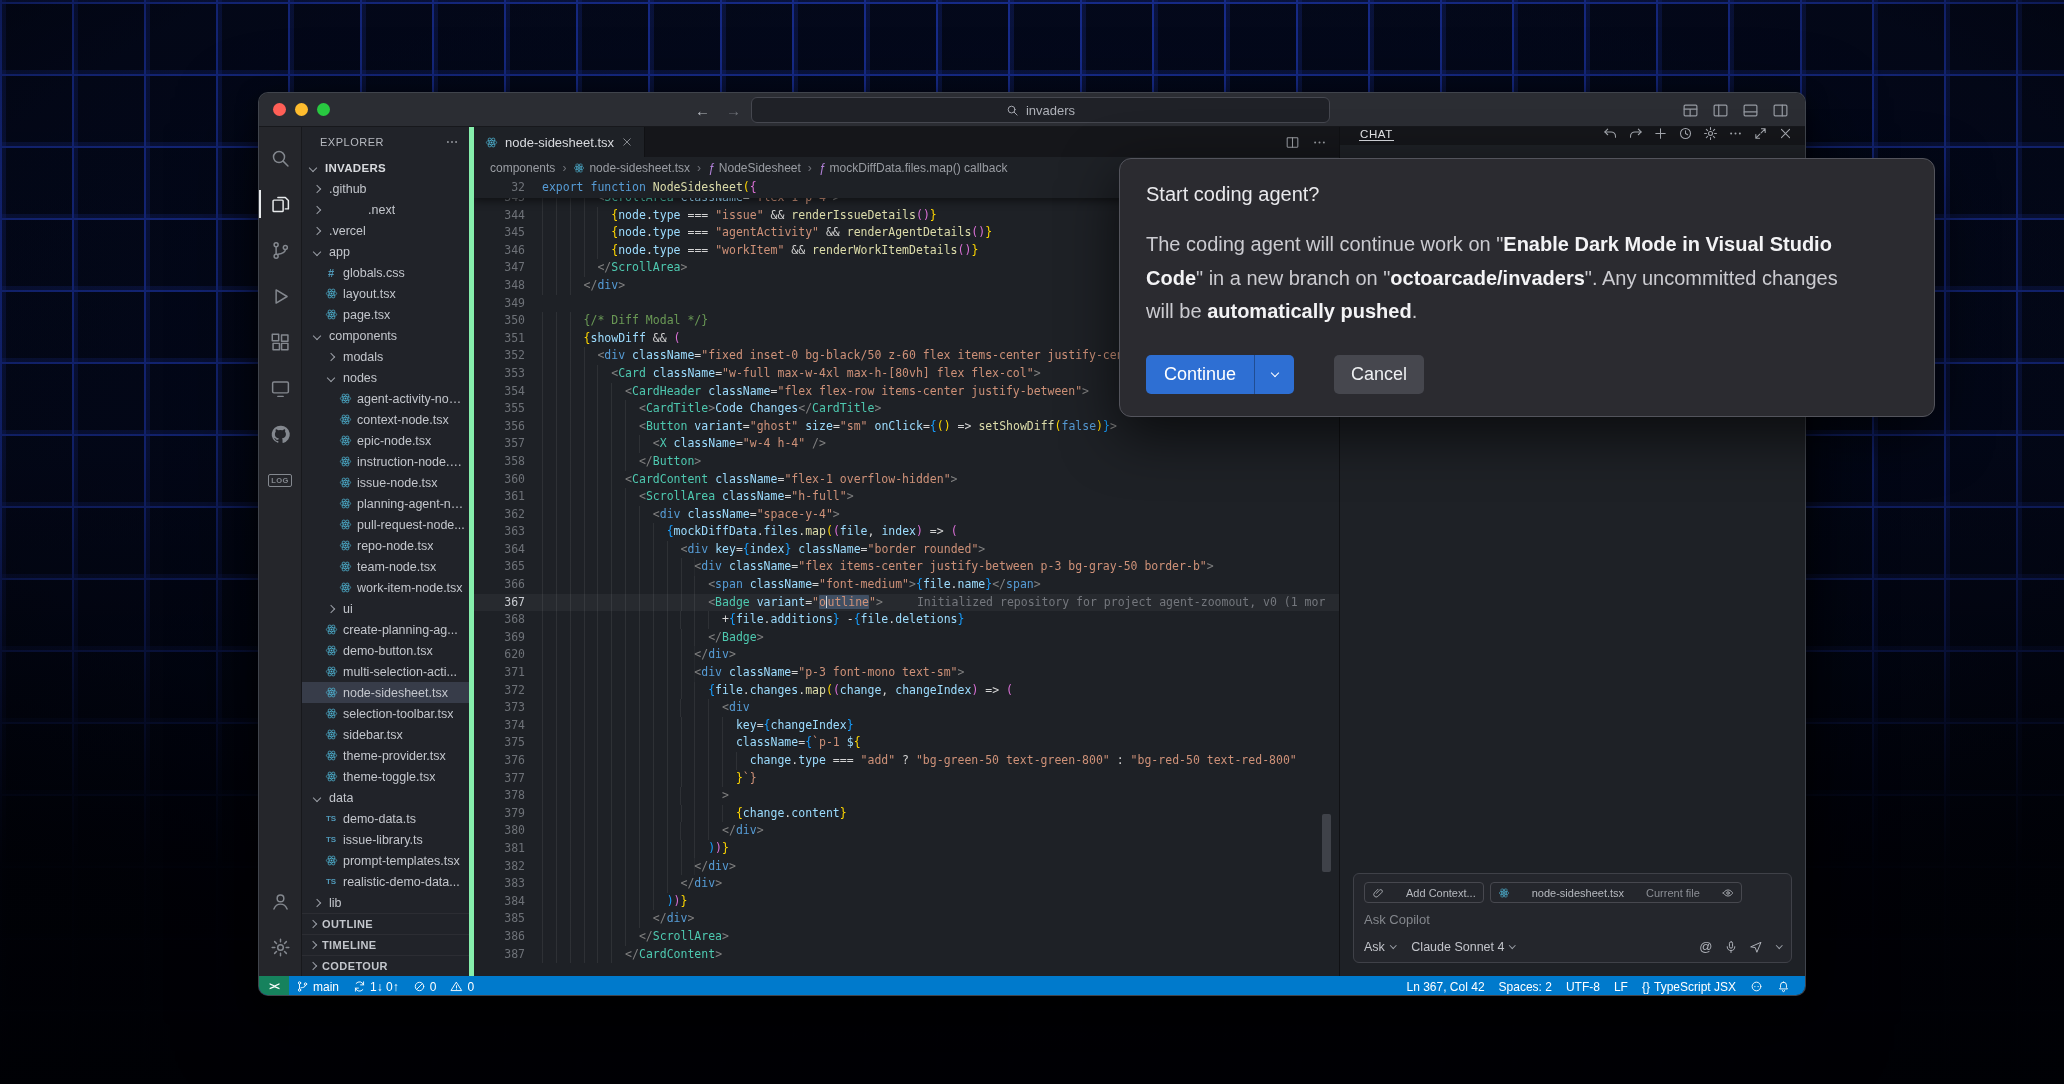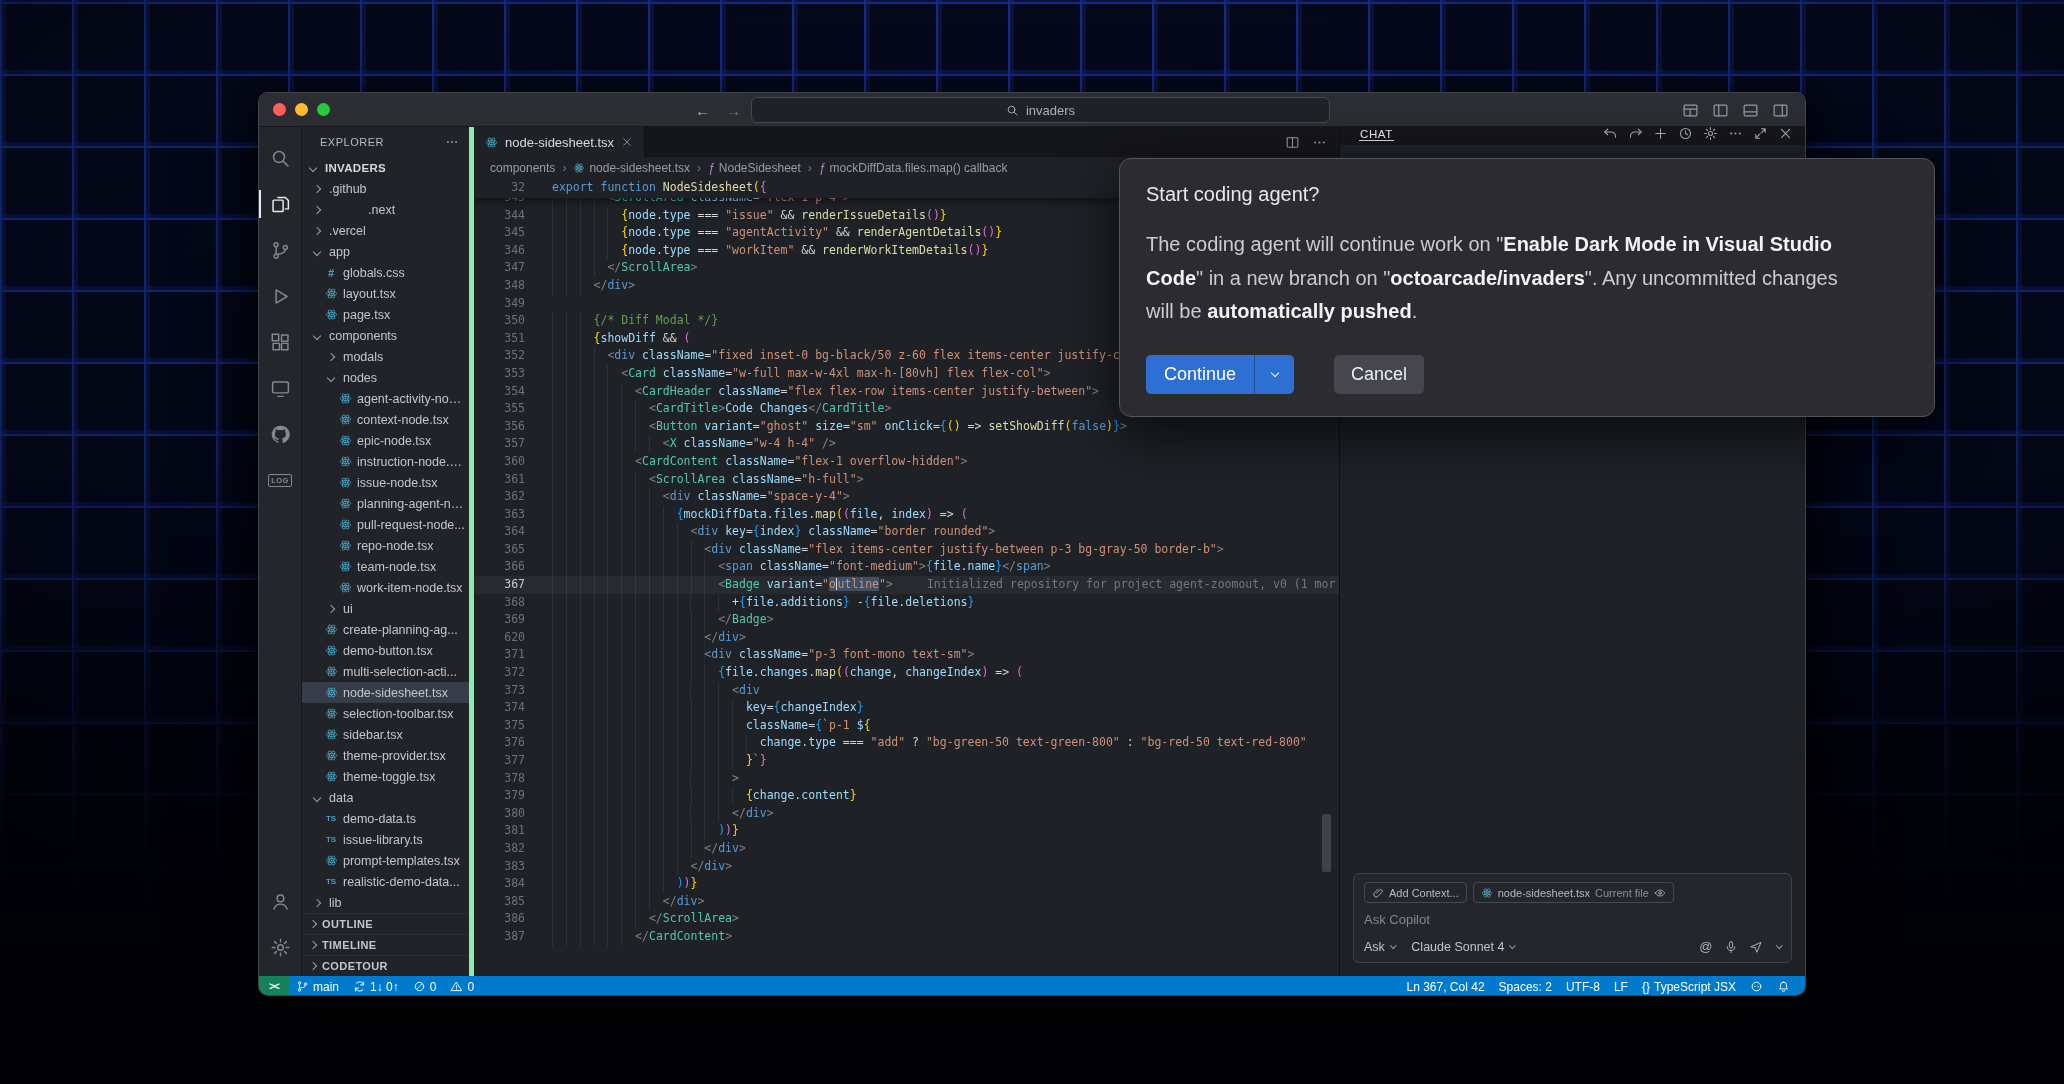--- a/index.html
+++ b/index.html
@@ -65,38 +65,38 @@
   .bc-item{display:flex;align-items:center;gap:4px;cursor:pointer}
   .bc-sep{color:#70737a}
   .bc-ic{display:inline-flex;width:12px;height:12px;align-items:center;justify-content:center}
   .bc-method{color:#b180d7;font-style:italic;font-size:12px;width:auto}
   .code-viewport{flex:1;position:relative;overflow:hidden;font-family:"DejaVu Sans Mono","Liberation Mono",monospace;font-size:11.5px;line-height:17.6px;color:#d4d4d4}
   .code-lines{position:absolute;left:0;right:0;top:11px}
   .cl{display:flex;height:17.6px;white-space:pre}
   .cl.active{background:rgba(255,255,255,.045)}
   .cl.active .ln{color:#c9ccd1}
   .ln{flex:0 0 51px;text-align:right;color:#6e7278;user-select:none}
-  .lc{margin-left:27px;white-space:pre;display:inline-block}
+  .lc{margin-left:17px;white-space:pre;display:inline-block}
   .sticky{position:absolute;top:0;left:0;right:0;height:20px;background:#1e2126;box-shadow:0 3px 8px rgba(0,0,0,.5);display:flex;align-items:center;white-space:pre;z-index:3}
   .t-p{color:#d4d4d4}.t-v{color:#9cdcfe}.t-s{color:#ce9178}.t-c{color:#6a9955}
   .t-k{color:#569cd6}.t-f{color:#dcdcaa}.t-tag{color:#4ec9b0}.t-el{color:#569cd6}.t-ab{color:#808080}
   .ghost{color:#74777d;margin-left:34px}
   .wsel{background:rgba(95,125,165,.45);border-radius:1px}
   .caret{display:inline-block;width:1.5px;height:12px;background:#d7dbe0;vertical-align:-2px}
   .scroll-thumb{position:absolute;right:8px;top:636px;width:9px;height:58px;background:rgba(125,130,140,.35);border-radius:2px}
   
   .chat-col{flex:1;display:flex;flex-direction:column;background:#1e2126}
   .chat-header{height:18px;flex:0 0 auto;background:#15161a;display:flex;align-items:flex-end;padding:0 12px 4px 19px}
   .chat-tab{font-size:11.5px;letter-spacing:.6px;color:#e8e9eb;height:100%;display:flex;align-items:center;border-bottom:1px solid #d8dade;padding:0 1px;cursor:pointer}
   .chat-icons{margin-left:auto;display:flex;gap:10px;color:#a6a9b0}
   .chat-icons .icon{width:15px;height:15px;cursor:pointer}
   .chat-body{flex:1;position:relative}
   .chat-input{position:absolute;left:13px;right:13px;bottom:13px;height:90px;background:#24262c;border:1px solid #3f4148;border-radius:6px;padding:8px 10px;display:flex;flex-direction:column}
   .chip-row{display:flex;gap:6px}
-  .chip{height:21px;display:flex;align-items:center;gap:5px;border:1px solid #47484f;border-radius:4px;padding:0 7px;font-size:11px;color:#b6b9bf;cursor:pointer;white-space:nowrap}
+  .chip{height:21px;display:flex;align-items:center;gap:22px;border:1px solid #47484f;border-radius:4px;padding:0 7px;font-size:11px;color:#b6b9bf;cursor:pointer;white-space:nowrap}
   .chip .icon{width:12px;height:12px}
   .chip .note{color:#8b8e95}
   .ci-placeholder{margin-top:9px;font-size:13px;color:#84878d;cursor:text}
   .input-bottom{margin-top:auto;display:flex;align-items:center;gap:16px;font-size:12.5px;color:#c2c4ca}
   .ib-sel{display:flex;align-items:center;gap:3px;cursor:pointer}
   .ib-right{margin-left:auto;display:flex;gap:11px;align-items:center;color:#aeb1b8}
   .ib-right .icon{width:14px;height:14px;cursor:pointer}
   .at{font-size:13px;cursor:pointer}
   
   .statusbar{height:21px;flex:0 0 auto;background:var(--c-statusbar,#007acc);display:flex;align-items:center;color:#fff;font-size:12px}
@@ -721,20 +721,21 @@
             <div class="cl"><span class="ln">348</span><span class="lc" style="background-image:repeating-linear-gradient(90deg, rgba(255,255,255,.07) 0 1px, transparent 1px 13.85px);background-size:41.6px 100%;background-repeat:no-repeat"><span class="t-p">      </span><span class="t-ab">&lt;/</span><span class="t-el">div</span><span class="t-ab">&gt;</span></span></div>
             <div class="cl"><span class="ln">349</span><span class="lc" style="background-image:repeating-linear-gradient(90deg, rgba(255,255,255,.07) 0 1px, transparent 1px 13.85px);background-size:0.0px 100%;background-repeat:no-repeat"></span></div>
             <div class="cl"><span class="ln">350</span><span class="lc" style="background-image:repeating-linear-gradient(90deg, rgba(255,255,255,.07) 0 1px, transparent 1px 13.85px);background-size:41.6px 100%;background-repeat:no-repeat"><span class="t-p">      </span><span class="t-c">{/* Diff Modal */}</span></span></div>
             <div class="cl"><span class="ln">351</span><span class="lc" style="background-image:repeating-linear-gradient(90deg, rgba(255,255,255,.07) 0 1px, transparent 1px 13.85px);background-size:41.6px 100%;background-repeat:no-repeat"><span class="t-p">      </span><span style="color:#ffd700">{</span><span class="t-v">showDiff</span><span class="t-p"> &amp;&amp; </span><span style="color:#da70d6">(</span></span></div>
             <div class="cl"><span class="ln">352</span><span class="lc" style="background-image:repeating-linear-gradient(90deg, rgba(255,255,255,.07) 0 1px, transparent 1px 13.85px);background-size:55.4px 100%;background-repeat:no-repeat"><span class="t-p">        </span><span class="t-ab">&lt;</span><span class="t-el">div</span><span class="t-p"> </span><span class="t-v">className</span><span class="t-p">=</span><span class="t-s">"fixed inset-0 bg-black/50 z-60 flex items-center justify-center"</span><span class="t-ab">&gt;</span></span></div>
             <div class="cl"><span class="ln">353</span><span class="lc" style="background-image:repeating-linear-gradient(90deg, rgba(255,255,255,.07) 0 1px, transparent 1px 13.85px);background-size:69.3px 100%;background-repeat:no-repeat"><span class="t-p">          </span><span class="t-ab">&lt;</span><span class="t-tag">Card</span><span class="t-p"> </span><span class="t-v">className</span><span class="t-p">=</span><span class="t-s">"w-full max-w-4xl max-h-[80vh] flex flex-col"</span><span class="t-ab">&gt;</span></span></div>
             <div class="cl"><span class="ln">354</span><span class="lc" style="background-image:repeating-linear-gradient(90deg, rgba(255,255,255,.07) 0 1px, transparent 1px 13.85px);background-size:83.2px 100%;background-repeat:no-repeat"><span class="t-p">            </span><span class="t-ab">&lt;</span><span class="t-tag">CardHeader</span><span class="t-p"> </span><span class="t-v">className</span><span class="t-p">=</span><span class="t-s">"flex flex-row items-center justify-between"</span><span class="t-ab">&gt;</span></span></div>
             <div class="cl"><span class="ln">355</span><span class="lc" style="background-image:repeating-linear-gradient(90deg, rgba(255,255,255,.07) 0 1px, transparent 1px 13.85px);background-size:97.0px 100%;background-repeat:no-repeat"><span class="t-p">              </span><span class="t-ab">&lt;</span><span class="t-tag">CardTitle</span><span class="t-ab">&gt;</span><span class="t-v">Code</span><span class="t-p"> </span><span class="t-v">Changes</span><span class="t-ab">&lt;/</span><span class="t-tag">CardTitle</span><span class="t-ab">&gt;</span></span></div>
             <div class="cl"><span class="ln">356</span><span class="lc" style="background-image:repeating-linear-gradient(90deg, rgba(255,255,255,.07) 0 1px, transparent 1px 13.85px);background-size:97.0px 100%;background-repeat:no-repeat"><span class="t-p">              </span><span class="t-ab">&lt;</span><span class="t-tag">Button</span><span class="t-p"> </span><span class="t-v">variant</span><span class="t-p">=</span><span class="t-s">"ghost"</span><span class="t-p"> </span><span class="t-v">size</span><span class="t-p">=</span><span class="t-s">"sm"</span><span class="t-p"> </span><span class="t-v">onClick</span><span class="t-p">=</span><span style="color:#179fff">{</span><span style="color:#ffd700">(</span><span style="color:#ffd700">)</span><span class="t-p"> =&gt; </span><span class="t-f">setShowDiff</span><span style="color:#ffd700">(</span><span class="t-k">false</span><span style="color:#ffd700">)</span><span style="color:#179fff">}</span><span class="t-ab">&gt;</span></span></div>
             <div class="cl"><span class="ln">357</span><span class="lc" style="background-image:repeating-linear-gradient(90deg, rgba(255,255,255,.07) 0 1px, transparent 1px 13.85px);background-size:110.9px 100%;background-repeat:no-repeat"><span class="t-p">                </span><span class="t-ab">&lt;</span><span class="t-tag">X</span><span class="t-p"> </span><span class="t-v">className</span><span class="t-p">=</span><span class="t-s">"w-4 h-4"</span><span class="t-p"> </span><span class="t-ab">/&gt;</span></span></div>
+            <div class="cl"><span class="ln">358</span><span class="lc" style="background-image:repeating-linear-gradient(90deg, rgba(255,255,255,.07) 0 1px, transparent 1px 13.85px);background-size:97.0px 100%;background-repeat:no-repeat"><span class="t-p">              </span><span class="t-ab">&lt;/</span><span class="t-tag">Button</span><span class="t-ab">&gt;</span></span></div>
             <div class="cl"><span class="ln">360</span><span class="lc" style="background-image:repeating-linear-gradient(90deg, rgba(255,255,255,.07) 0 1px, transparent 1px 13.85px);background-size:83.2px 100%;background-repeat:no-repeat"><span class="t-p">            </span><span class="t-ab">&lt;</span><span class="t-tag">CardContent</span><span class="t-p"> </span><span class="t-v">className</span><span class="t-p">=</span><span class="t-s">"flex-1 overflow-hidden"</span><span class="t-ab">&gt;</span></span></div>
             <div class="cl"><span class="ln">361</span><span class="lc" style="background-image:repeating-linear-gradient(90deg, rgba(255,255,255,.07) 0 1px, transparent 1px 13.85px);background-size:97.0px 100%;background-repeat:no-repeat"><span class="t-p">              </span><span class="t-ab">&lt;</span><span class="t-tag">ScrollArea</span><span class="t-p"> </span><span class="t-v">className</span><span class="t-p">=</span><span class="t-s">"h-full"</span><span class="t-ab">&gt;</span></span></div>
             <div class="cl"><span class="ln">362</span><span class="lc" style="background-image:repeating-linear-gradient(90deg, rgba(255,255,255,.07) 0 1px, transparent 1px 13.85px);background-size:110.9px 100%;background-repeat:no-repeat"><span class="t-p">                </span><span class="t-ab">&lt;</span><span class="t-el">div</span><span class="t-p"> </span><span class="t-v">className</span><span class="t-p">=</span><span class="t-s">"space-y-4"</span><span class="t-ab">&gt;</span></span></div>
             <div class="cl"><span class="ln">363</span><span class="lc" style="background-image:repeating-linear-gradient(90deg, rgba(255,255,255,.07) 0 1px, transparent 1px 13.85px);background-size:124.7px 100%;background-repeat:no-repeat"><span class="t-p">                  </span><span style="color:#179fff">{</span><span class="t-v">mockDiffData</span><span class="t-p">.</span><span class="t-v">files</span><span class="t-p">.</span><span class="t-f">map</span><span style="color:#ffd700">(</span><span style="color:#da70d6">(</span><span class="t-v">file</span><span class="t-p">, </span><span class="t-v">index</span><span style="color:#da70d6">)</span><span class="t-p"> =&gt; </span><span style="color:#da70d6">(</span></span></div>
             <div class="cl"><span class="ln">364</span><span class="lc" style="background-image:repeating-linear-gradient(90deg, rgba(255,255,255,.07) 0 1px, transparent 1px 13.85px);background-size:138.6px 100%;background-repeat:no-repeat"><span class="t-p">                    </span><span class="t-ab">&lt;</span><span class="t-el">div</span><span class="t-p"> </span><span class="t-v">key</span><span class="t-p">=</span><span style="color:#179fff">{</span><span class="t-v">index</span><span style="color:#179fff">}</span><span class="t-p"> </span><span class="t-v">className</span><span class="t-p">=</span><span class="t-s">"border rounded"</span><span class="t-ab">&gt;</span></span></div>
             <div class="cl"><span class="ln">365</span><span class="lc" style="background-image:repeating-linear-gradient(90deg, rgba(255,255,255,.07) 0 1px, transparent 1px 13.85px);background-size:152.5px 100%;background-repeat:no-repeat"><span class="t-p">                      </span><span class="t-ab">&lt;</span><span class="t-el">div</span><span class="t-p"> </span><span class="t-v">className</span><span class="t-p">=</span><span class="t-s">"flex items-center justify-between p-3 bg-gray-50 border-b"</span><span class="t-ab">&gt;</span></span></div>
             <div class="cl"><span class="ln">366</span><span class="lc" style="background-image:repeating-linear-gradient(90deg, rgba(255,255,255,.07) 0 1px, transparent 1px 13.85px);background-size:166.3px 100%;background-repeat:no-repeat"><span class="t-p">                        </span><span class="t-ab">&lt;</span><span class="t-el">span</span><span class="t-p"> </span><span class="t-v">className</span><span class="t-p">=</span><span class="t-s">"font-medium"</span><span class="t-ab">&gt;</span><span style="color:#179fff">{</span><span class="t-v">file</span><span class="t-p">.</span><span class="t-v">name</span><span style="color:#179fff">}</span><span class="t-ab">&lt;/</span><span class="t-el">span</span><span class="t-ab">&gt;</span></span></div>
             <div class="cl active"><span class="ln">367</span><span class="lc" style="background-image:repeating-linear-gradient(90deg, rgba(255,255,255,.07) 0 1px, transparent 1px 13.85px);background-size:166.3px 100%;background-repeat:no-repeat"><span class="t-p">                        </span><span class="t-ab">&lt;</span><span class="t-tag">Badge</span><span class="t-p"> </span><span class="t-v">variant</span><span class="t-p">=</span><span class="t-s">"<span class="wsel">o<span class="caret"></span>utline</span>"</span><span class="t-ab">&gt;</span><span class="ghost">Initialized repository for project agent-zoomout, v0 (1 mor</span></span></div>
             <div class="cl"><span class="ln">368</span><span class="lc" style="background-image:repeating-linear-gradient(90deg, rgba(255,255,255,.07) 0 1px, transparent 1px 13.85px);background-size:180.2px 100%;background-repeat:no-repeat"><span class="t-p">                          +</span><span style="color:#179fff">{</span><span class="t-v">file</span><span class="t-p">.</span><span class="t-v">additions</span><span style="color:#179fff">}</span><span class="t-p"> -</span><span style="color:#179fff">{</span><span class="t-v">file</span><span class="t-p">.</span><span class="t-v">deletions</span><span style="color:#179fff">}</span></span></div>
             <div class="cl"><span class="ln">369</span><span class="lc" style="background-image:repeating-linear-gradient(90deg, rgba(255,255,255,.07) 0 1px, transparent 1px 13.85px);background-size:166.3px 100%;background-repeat:no-repeat"><span class="t-p">                        </span><span class="t-ab">&lt;/</span><span class="t-tag">Badge</span><span class="t-ab">&gt;</span></span></div>

